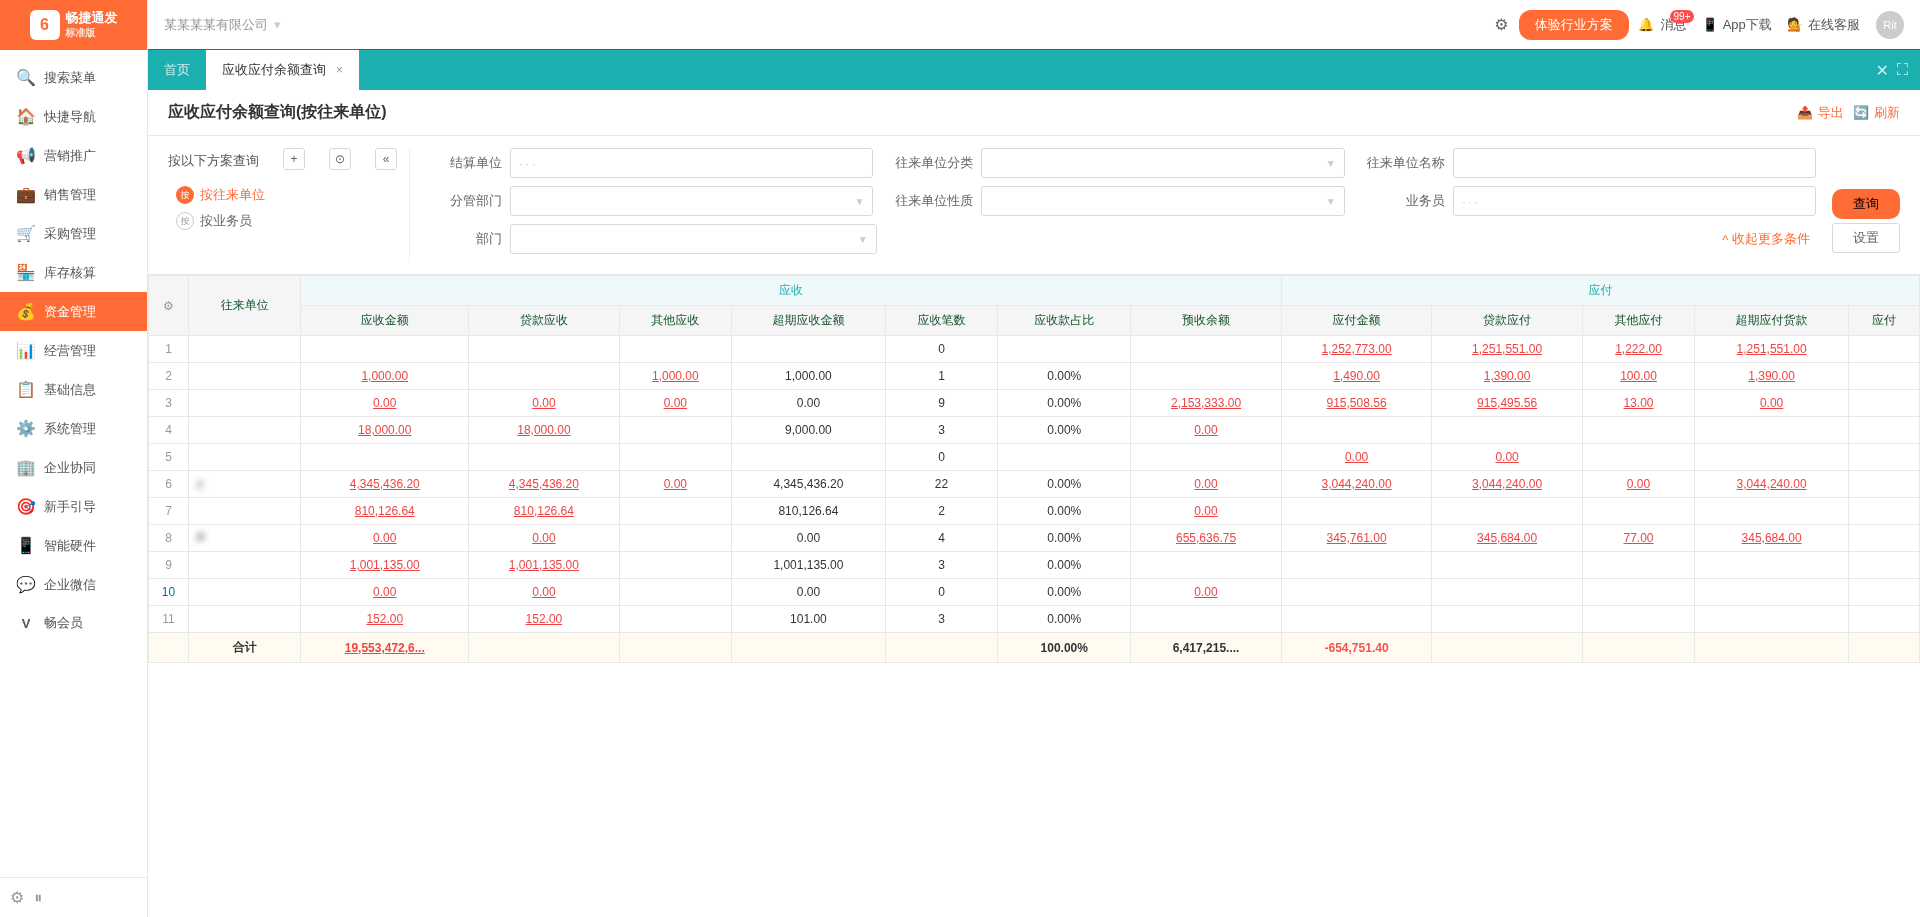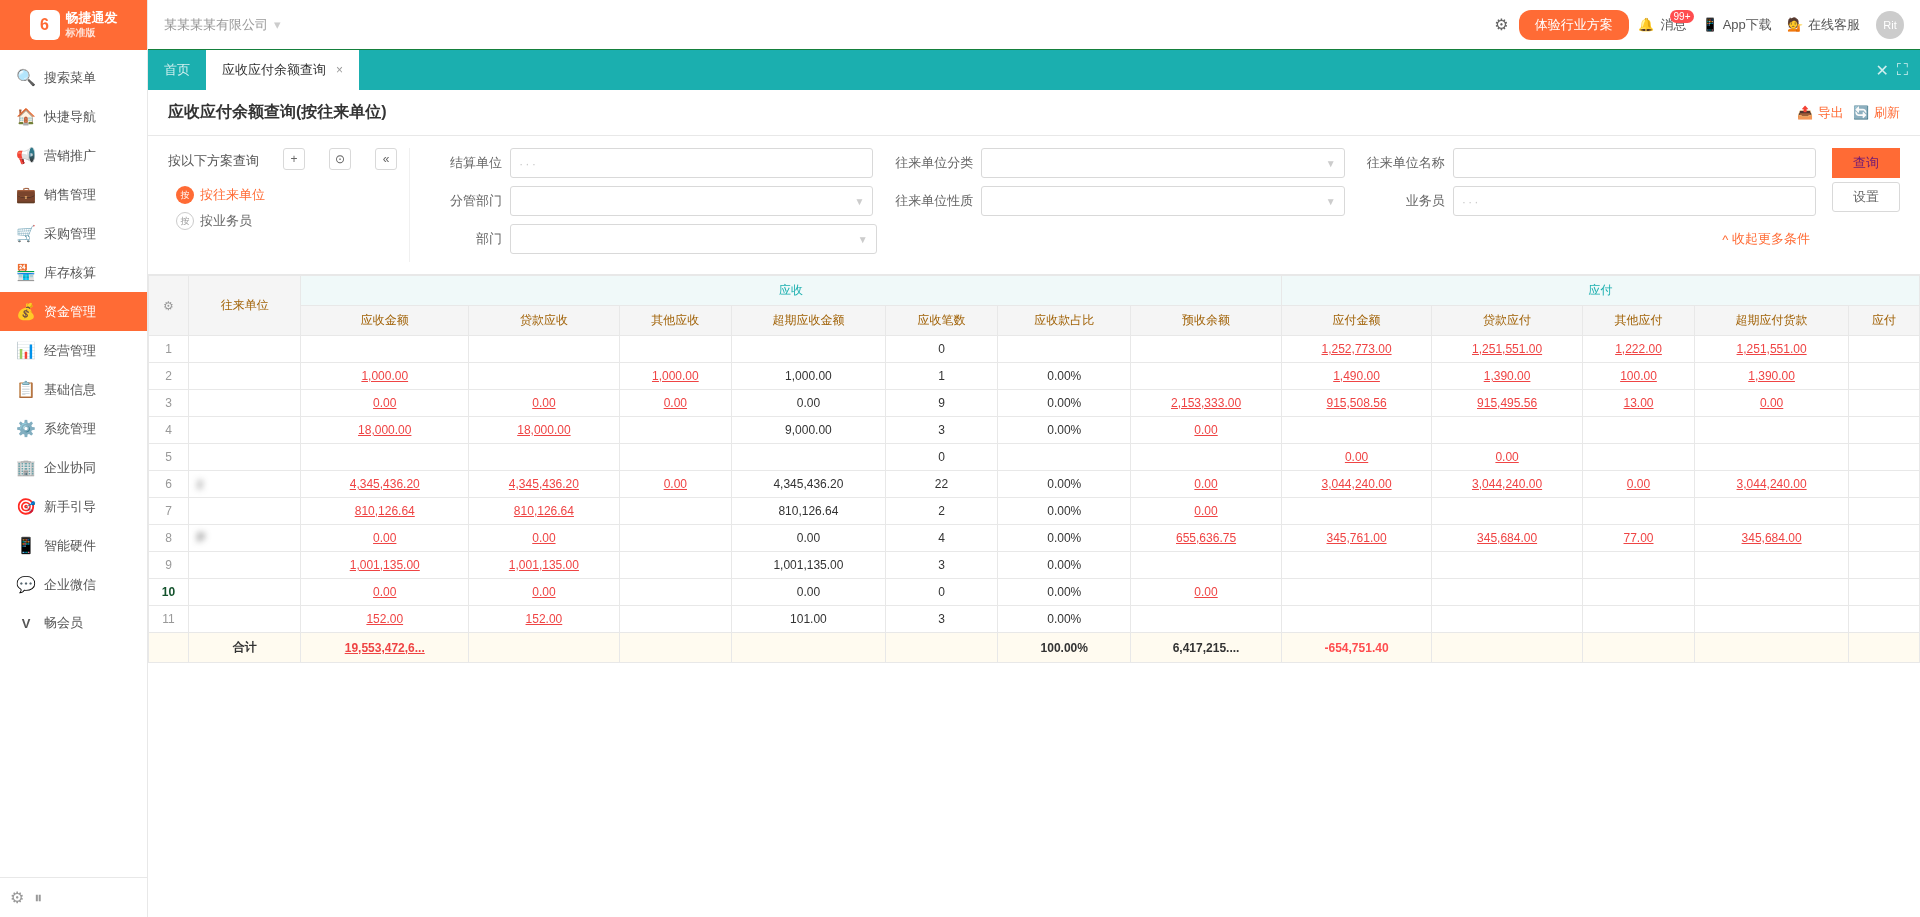--- a/index.html
+++ b/index.html
@@ -102,34 +102,34 @@
     .field-input {
       flex: 1; height: 30px; border: 1px solid #d9d9d9; border-radius: 3px;
       padding: 0 8px; font-size: 13px; color: #333; background: #fff;
       display: flex; align-items: center; justify-content: space-between; cursor: pointer;
     }
     .field-input .dots { color: #ccc; letter-spacing: 2px; }
     .field-input .arrow { color: #ccc; font-size: 10px; }
     .filter-collapse { text-align: center; padding: 6px; color: #999; font-size: 13px; cursor: pointer; display: flex; align-items: center; justify-content: flex-end; }
     .filter-collapse span { color: #ff6b35; }
     .query-btns { display: flex; flex-direction: column; gap: 4px; margin-left: 10px; }
-    .btn-query { background: #ff6b35; color: #701a75; border: none; padding: 6px 20px; border-radius: 0; cursor: pointer; font-size: 13px; }
+    .btn-query { background: #ff6b35; color: #000000; border: none; padding: 6px 20px; border-radius: 10px; cursor: pointer; font-size: 13px; margin-top: 41px; }
     .btn-setting { background: #fff; color: #666; border: 1px solid #d9d9d9; padding: 5px 20px; border-radius: 3px; cursor: pointer; font-size: 13px; }
 
     
     .table-area {
       flex: 1; overflow: auto; background: #fff; margin: 0;
     }
     .data-table {
       width: 100%; border-collapse: collapse; font-size: 12px;
     }
     .data-table th, .data-table td {
       border: 1px solid #e8e8e8; padding: 6px 8px; text-align: center; white-space: nowrap;
     }
-    .data-table th { background: #f5f5f5; color: #a16207; font-weight: normal; }
+    .data-table th { background: #f5f5f5; color: #14532d; font-weight: normal; }
     .data-table th.group-header { background: #f0f9f9; color: #1bafaf; }
     .data-table td { color: #333; }
     .data-table td.link { color: #ef4444; text-decoration: underline; cursor: pointer; }
     .data-table td.name { text-align: left; }
     .data-table .total-row td { background: #fffbf0; font-weight: bold; }
     .data-table .col-no { width: 40px; color: #999; }
     .settings-icon { color: #999; cursor: pointer; }
   </style>
 </head>
 <body>
@@ -532,21 +532,21 @@
             <td>3</td>
             <td>0.00%</td>
             <td></td>
             <td></td>
             <td></td>
             <td></td>
             <td></td>
             <td></td>
           </tr>
           <tr>
-            <td class="col-no" style="color: #14532d; font-weight: bold;">10</td>
+            <td class="col-no" style="color: #0369a1;">10</td>
             <td class="name"></td>
             <td class="link">0.00</td>
             <td class="link">0.00</td>
             <td></td>
             <td>0.00</td>
             <td>0</td>
             <td>0.00%</td>
             <td class="link">0.00</td>
             <td></td>
             <td></td>

